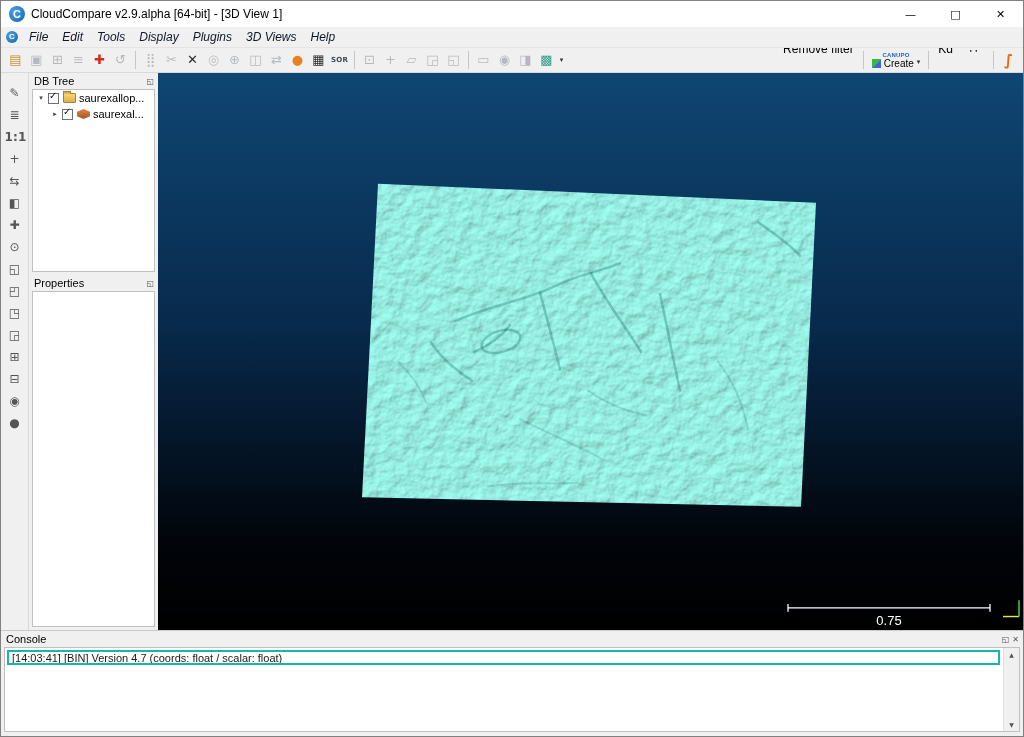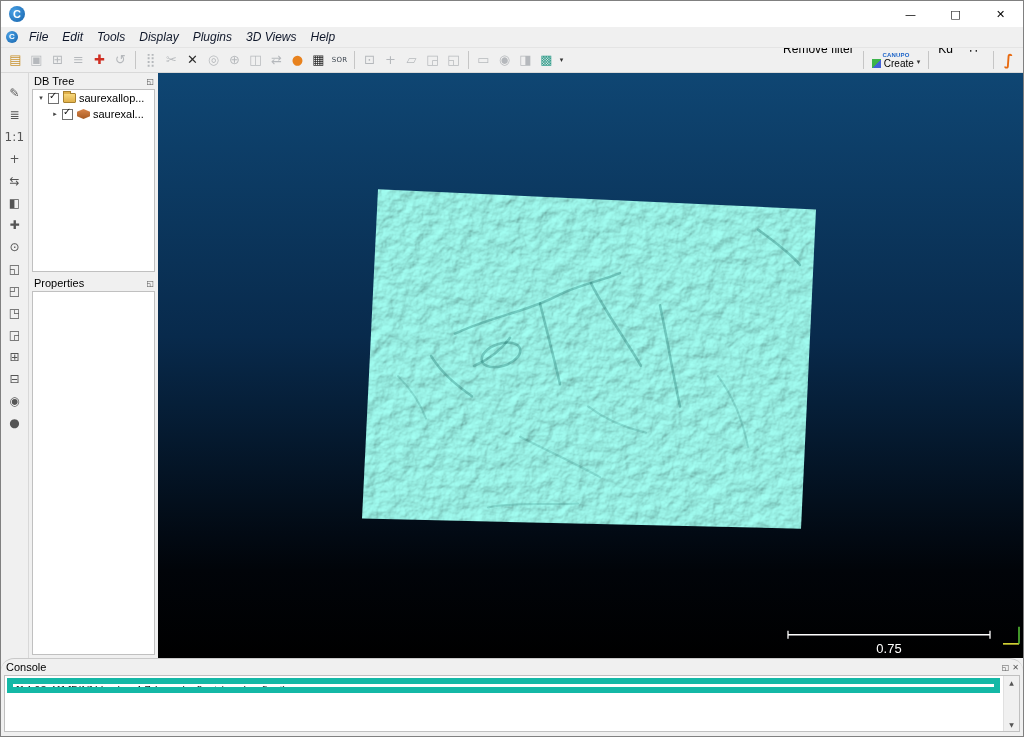--- a/index.html
+++ b/index.html
@@ -31,21 +31,21 @@
   .ticon{ width:21px; height:22px; line-height:22px; text-align:center; font-size:13px; color:#3d4650;
           font-family:"DejaVu Sans",sans-serif; cursor:default; flex:0 0 auto; }
   .dis{ opacity:.32; }
   .red{ color:#cf2e22; }
   .orange{ color:#e8821e; }
   .gold{ color:#c8922f; }
   .blue{ color:#3468c0; }
   .teal{ color:#2e9c8a; }
   .dark{ color:#2b2b2b; }
   .sra{ color:#e86a10; font-style:italic; font-weight:bold; font-size:15px; }
-  .txt{ font-size:7px; font-weight:normal; letter-spacing:.2px; }
+  .txt{ font-size:7px; font-weight:bold; letter-spacing:.2px; }
   .drop{ width:9px; font-size:7px; color:#333; }
   .tbtn{ display:flex; align-items:center; gap:14px; font-size:12px; color:#000; padding:2px 5px; cursor:default;flex-direction:column; }
   .drop-g{ font-size:7px; color:#333; font-family:"DejaVu Sans",sans-serif; }
   .push-right{ margin-left:auto; }
   .canupo{ display:flex; flex-direction:column; align-items:center; padding:0 4px; line-height:1; cursor:default; }
   .canupo-brand{ font-size:6px; font-weight:bold; color:#1c64c8; letter-spacing:.2px; margin-bottom:1px; }
   .canupo-row{ display:flex; align-items:flex-start; gap:3px; font-size:10px; color:#000; }
   .canupo-glyph{ width:9px; height:9px; background:linear-gradient(135deg,#3cb44b 50%,#4363d8 50%); display:inline-block; }
 
   
@@ -76,36 +76,37 @@
   .obj-icon.folder::before{ content:""; position:absolute; top:-3px; left:-1px; width:6px; height:2px;
                             background:#e0b04a; border:1px solid #a8812e; border-bottom:none; }
   .obj-icon.mesh{ background:linear-gradient(#d8854a,#a85a22); clip-path:polygon(50% 0,100% 28%,100% 72%,50% 100%,0 72%,0 28%); }
   .tree-label{ overflow:hidden; text-overflow:ellipsis; }
 
   
   .viewport{ flex:1 1 auto; position:relative; background:#000; min-width:0; }
   .viewport svg{ position:absolute; inset:0; width:100%; height:100%; }
 
   
-  .console{ height:78px; background:#f0f0f0; border-top:1px solid #c9c9c9; display:flex; flex-direction:column; flex:0 0 auto;border-radius:13px; }
+  .console{ height:106px; background:#f0f0f0; border-top:1px solid #c9c9c9; display:flex; flex-direction:column; flex:0 0 auto; }
   .console-body{ flex:1 1 auto; background:#fff; border:1px solid #c0c0c0; margin:0 3px 4px 3px; position:relative;
                  padding:2px 19px 2px 2px; overflow:hidden; }
-  .console-line{ font-size:11px; color:#1a1a1a; border:6px solid #14b8a6; background:#fff; height:15px;
+  .console-line{ font-size:11px; color:#1a1a1a; border:2px solid #14b8a6; background:#fff; height:15px;
                  line-height:13px; padding:0 3px; margin-bottom:1px; white-space:nowrap; overflow:hidden; }
   .console-scrollbar{ position:absolute; top:0; right:0; bottom:0; width:16px; background:#f0f0f0; border-left:1px solid #e0e0e0;
                       display:flex; flex-direction:column; justify-content:space-between; align-items:center; }
   .scroll-btn{ font-size:6px; color:#555; padding:3px 0; font-family:"DejaVu Sans",sans-serif; cursor:default; }
 </style>
 </head>
 <body>
 
 <div class="window">
 
   <div class="titlebar">
     <span class="app-icon">C</span>
+    <span class="title-text">CloudCompare v2.9.alpha [64-bit] - [3D View 1]</span>
     <div class="win-controls">
       <span class="win-btn">—</span>
       <span class="win-btn">□</span>
       <span class="win-btn">✕</span>
     </div>
   </div>
 
   <div class="menubar">
     <span class="mdi-icon">C</span>
     <span class="menu-item">File</span>

